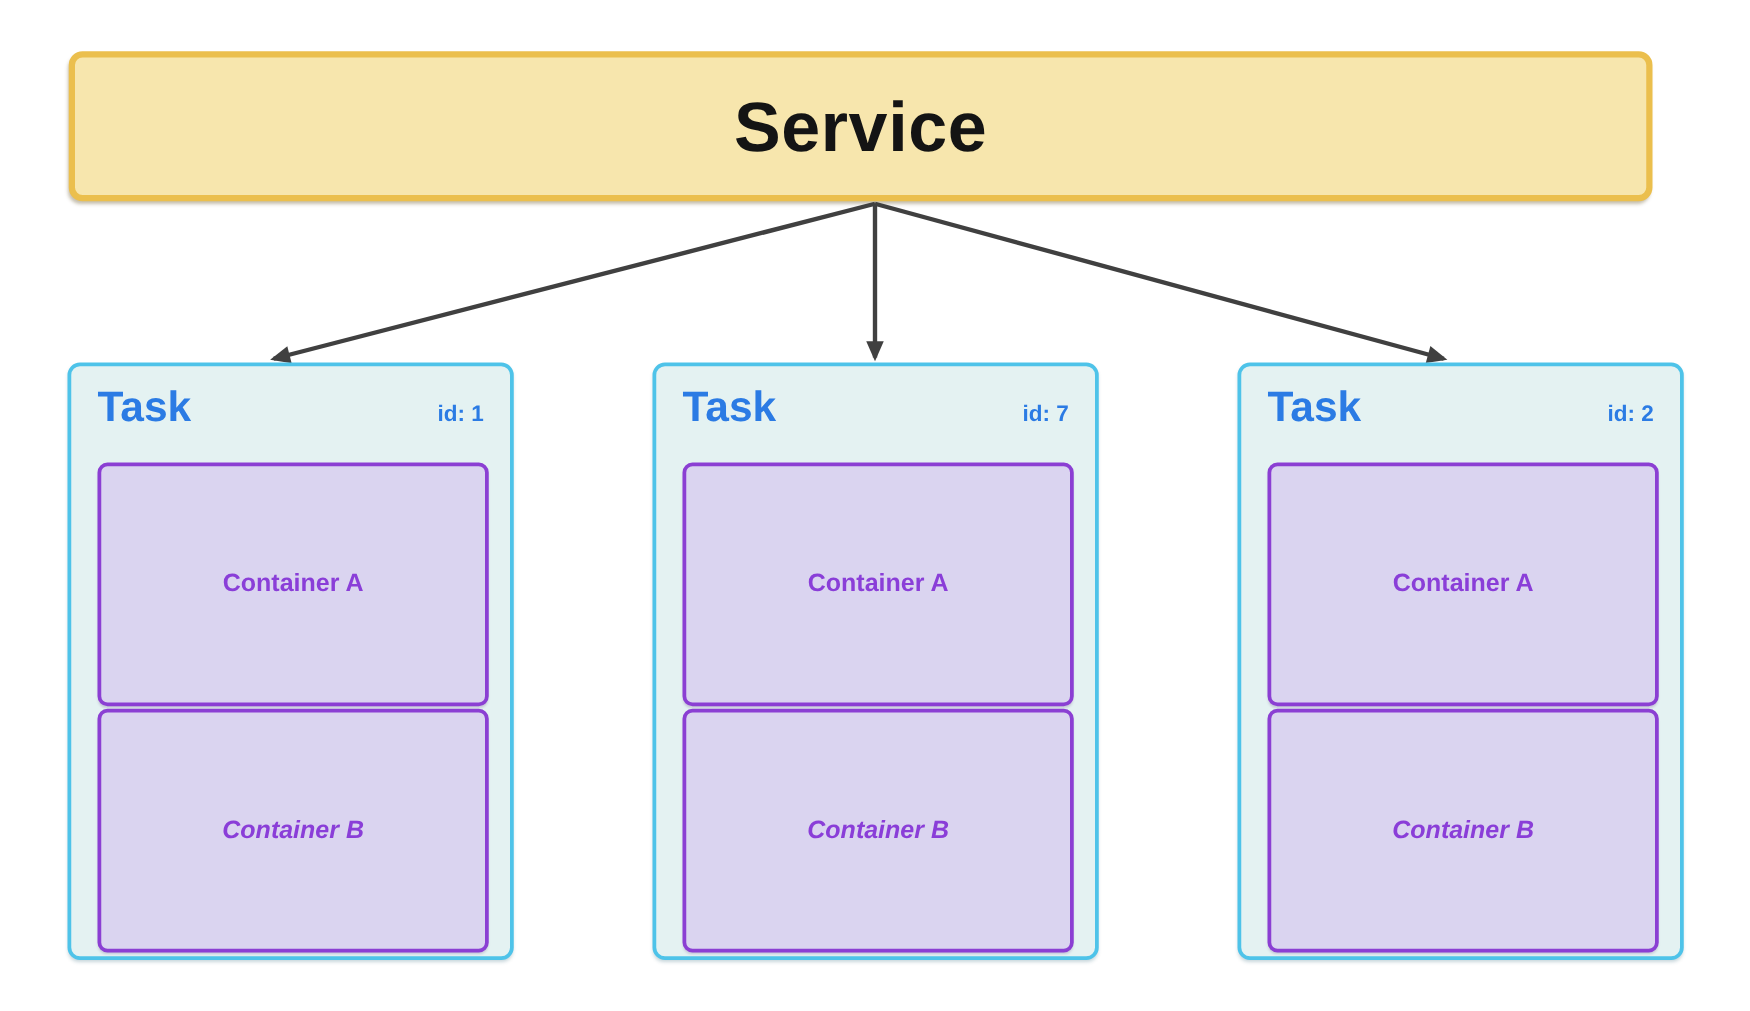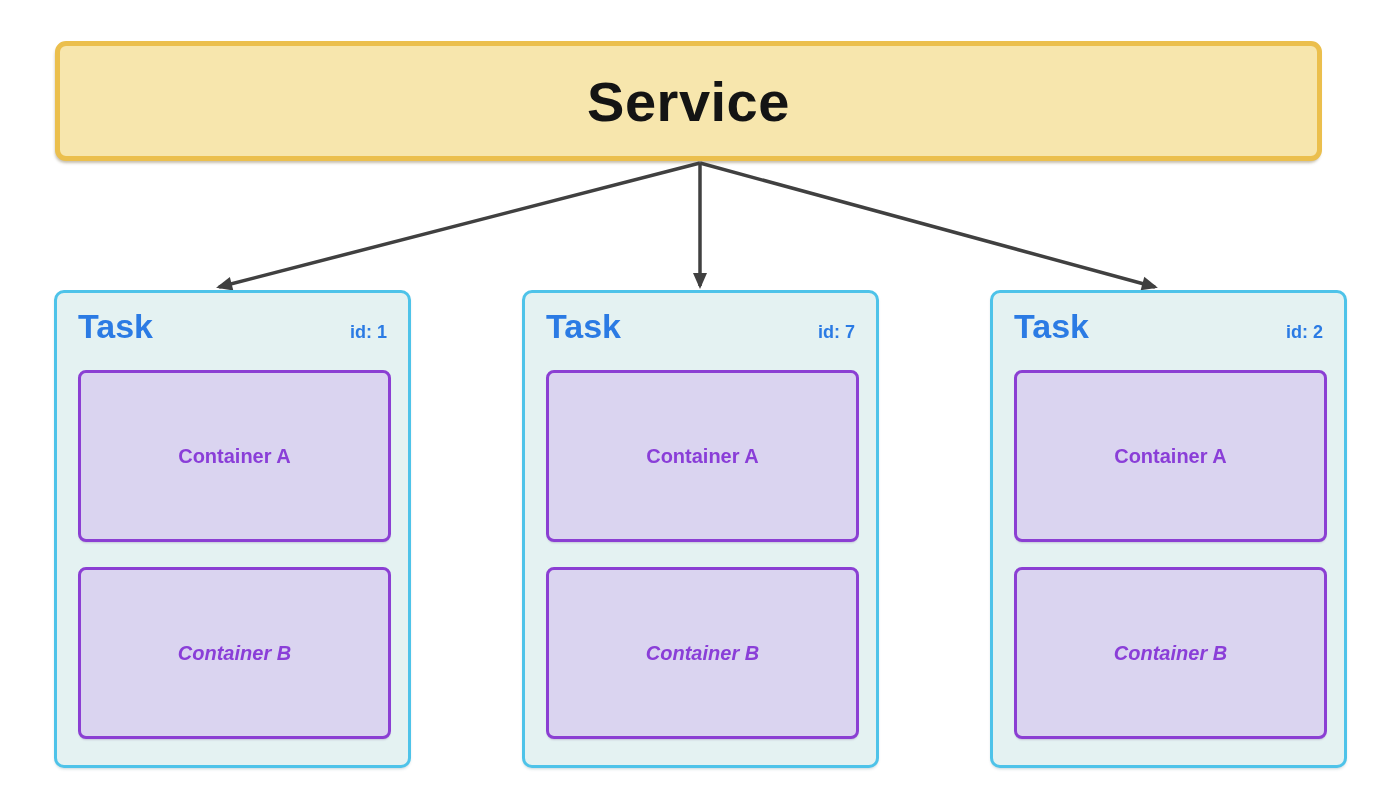--- a/index.html
+++ b/index.html
@@ -92,21 +92,21 @@
     font-size: 18px;
     font-weight: 700;
     color: var(--task_text);
   }
 
   
   .container-box {
     position: absolute;
     left: 21px;
     width: 313px;
-    height: 172px;
+    height: 195px;
     box-sizing: border-box;
     background: var(--container_fill);
     border: 3px solid var(--container_border);
     border-radius: 8px;
     display: flex;
     align-items: center;
     justify-content: center;
     box-shadow: 0 2px 2px -1px rgba(70, 30, 110, 0.2);
   }
   .container-box.slot-a { top: 77px; }

